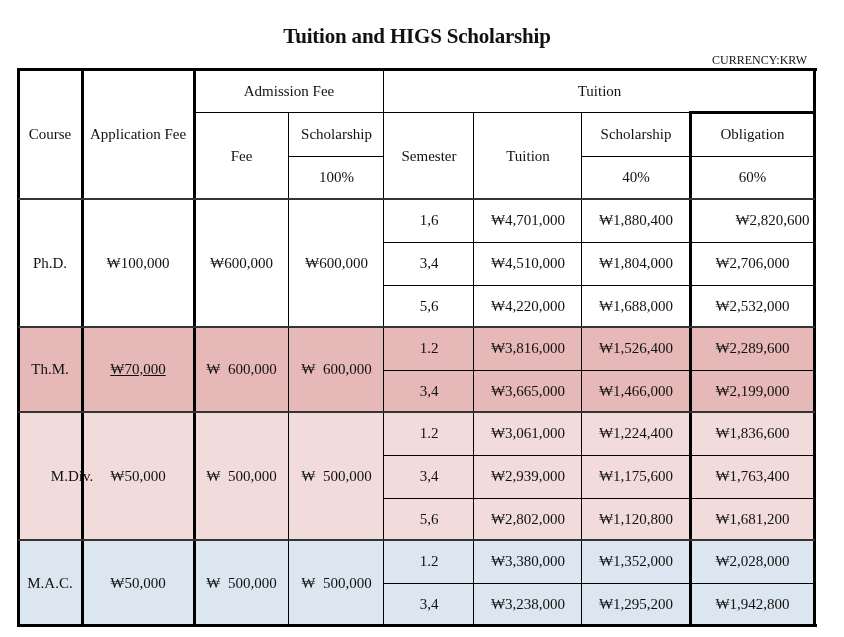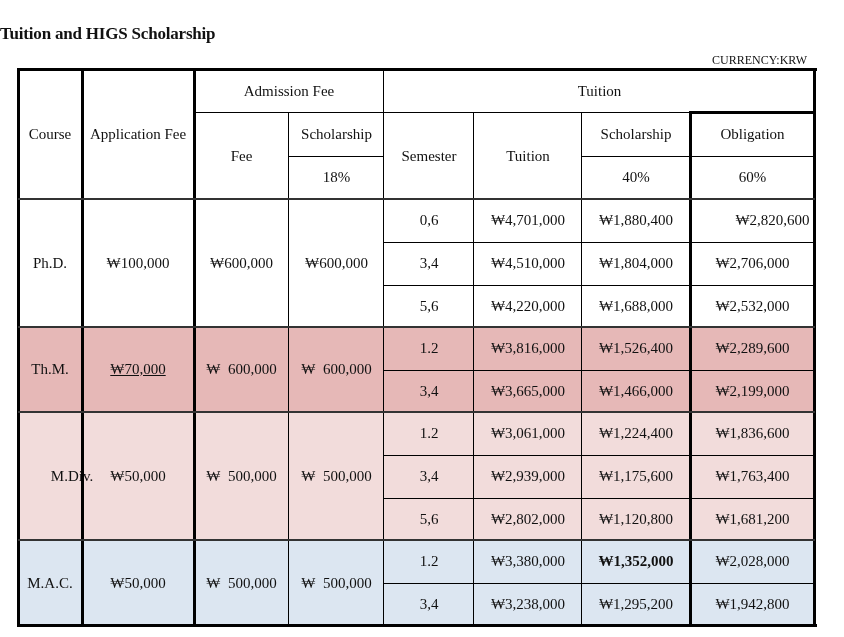--- a/index.html
+++ b/index.html
@@ -1,17 +1,17 @@
 <!DOCTYPE html>
 <html><head>
 <meta charset="utf-8">
 <style>
   html, body { margin: 0; padding: 0; background: #ffffff; }
   body { width: 844px; height: 637px; position: relative; font-family: "Liberation Serif", "DejaVu Serif", serif; color: #111; overflow: hidden; }
-  .title { position: absolute; top: 24px; left: 0; width: 834px; font-size: 17px; font-weight: bold; letter-spacing: -0.2px; }
+  .title { position: absolute; top: 24px; left: 0; width: 834px; text-align: center; font-size: 21px; font-weight: bold; letter-spacing: -0.2px; }
   .currency { position: absolute; top: 53px; right: 37px; font-size: 12px; }
   .cell { position: absolute; box-sizing: border-box; display: flex; align-items: center; justify-content: center; font-size: 15px; white-space: pre; }
   .hl { position: absolute; background: #000; }
   .vl { position: absolute; background: #000; }
   .bg { position: absolute; }
 </style>
 </head>
 <body>
 
 <div class="title">Tuition and  HIGS Scholarship</div>
@@ -21,35 +21,35 @@
 
   <div class="bg" style="left:18px;top:327px;width:797px;height:85px;background:#e6b8b7;"></div>
   <div class="bg" style="left:18px;top:412px;width:797px;height:128px;background:#f2dcdb;"></div>
   <div class="bg" style="left:18px;top:540px;width:797px;height:86px;background:#dce6f1;"></div>
 
   <div class="cell" style="left:18px;top:70px;width:64px;height:129px;">Course</div>
   <div class="cell" style="left:82px;top:70px;width:112px;height:129px;">Application Fee</div>
   <div class="cell" style="left:194px;top:70px;width:190px;height:43px;">Admission Fee</div>
   <div class="cell" style="left:194px;top:113px;width:95px;height:86px;">Fee</div>
   <div class="cell" style="left:289px;top:113px;width:95px;height:43px;">Scholarship</div>
-  <div class="cell" style="left:289px;top:156px;width:95px;height:43px;">18%</div>
+  <div class="cell" style="left:289px;top:156px;width:95px;height:43px;">100%</div>
   <div class="cell" style="left:384px;top:70px;width:431px;height:43px;">Tuition</div>
   <div class="cell" style="left:384px;top:113px;width:90px;height:86px;">Semester</div>
   <div class="cell" style="left:474px;top:113px;width:108px;height:86px;">Tuition</div>
   <div class="cell" style="left:582px;top:113px;width:108px;height:43px;">Scholarship</div>
   <div class="cell" style="left:582px;top:156px;width:108px;height:43px;">40%</div>
   <div class="cell" style="left:690px;top:113px;width:125px;height:43px;">Obligation</div>
   <div class="cell" style="left:690px;top:156px;width:125px;height:43px;">60%</div>
 
   <div class="cell" style="left:18px;top:199px;width:64px;height:128px;text-align:right;">Ph.D.</div>
   <div class="cell" style="left:82px;top:199px;width:112px;height:128px;">₩100,000</div>
   <div class="cell" style="left:194px;top:199px;width:95px;height:128px;">₩600,000</div>
   <div class="cell" style="left:289px;top:199px;width:95px;height:128px;">₩600,000</div>
 
-  <div class="cell" style="left:384px;top:199px;width:90px;height:43px;">0,6</div>
+  <div class="cell" style="left:384px;top:199px;width:90px;height:43px;">1,6</div>
   <div class="cell" style="left:474px;top:199px;width:108px;height:43px;">₩4,701,000</div>
   <div class="cell" style="left:582px;top:199px;width:108px;height:43px;">₩1,880,400</div>
   <div class="cell" style="left:690px;top:199px;width:125px;height:43px;padding-left:40px;">₩2,820,600</div>
 
   <div class="cell" style="left:384px;top:242px;width:90px;height:43px;">3,4</div>
   <div class="cell" style="left:474px;top:242px;width:108px;height:43px;">₩4,510,000</div>
   <div class="cell" style="left:582px;top:242px;width:108px;height:43px;">₩1,804,000</div>
   <div class="cell" style="left:690px;top:242px;width:125px;height:43px;">₩2,706,000</div>
 
   <div class="cell" style="left:384px;top:285px;width:90px;height:42px;">5,6</div>
@@ -92,21 +92,21 @@
   <div class="cell" style="left:582px;top:498px;width:108px;height:42px;">₩1,120,800</div>
   <div class="cell" style="left:690px;top:498px;width:125px;height:42px;">₩1,681,200</div>
 
   <div class="cell" style="left:18px;top:540px;width:64px;height:86px;">M.A.C.</div>
   <div class="cell" style="left:82px;top:540px;width:112px;height:86px;">₩50,000</div>
   <div class="cell" style="left:194px;top:540px;width:95px;height:86px;">₩  500,000</div>
   <div class="cell" style="left:289px;top:540px;width:95px;height:86px;">₩  500,000</div>
 
   <div class="cell" style="left:384px;top:540px;width:90px;height:43px;">1.2</div>
   <div class="cell" style="left:474px;top:540px;width:108px;height:43px;">₩3,380,000</div>
-  <div class="cell" style="left:582px;top:540px;width:108px;height:43px;font-weight:bold;">₩1,352,000</div>
+  <div class="cell" style="left:582px;top:540px;width:108px;height:43px;">₩1,352,000</div>
   <div class="cell" style="left:690px;top:540px;width:125px;height:43px;">₩2,028,000</div>
 
   <div class="cell" style="left:384px;top:583px;width:90px;height:43px;">3,4</div>
   <div class="cell" style="left:474px;top:583px;width:108px;height:43px;">₩3,238,000</div>
   <div class="cell" style="left:582px;top:583px;width:108px;height:43px;">₩1,295,200</div>
   <div class="cell" style="left:690px;top:583px;width:125px;height:43px;">₩1,942,800</div>
 
   <div class="hl" style="left:17px;top:68px;width:800px;height:3px;"></div>
   <div class="hl" style="left:17px;top:624px;width:800px;height:3px;"></div>
   <div class="vl" style="left:17px;top:68px;width:3px;height:559px;"></div>

